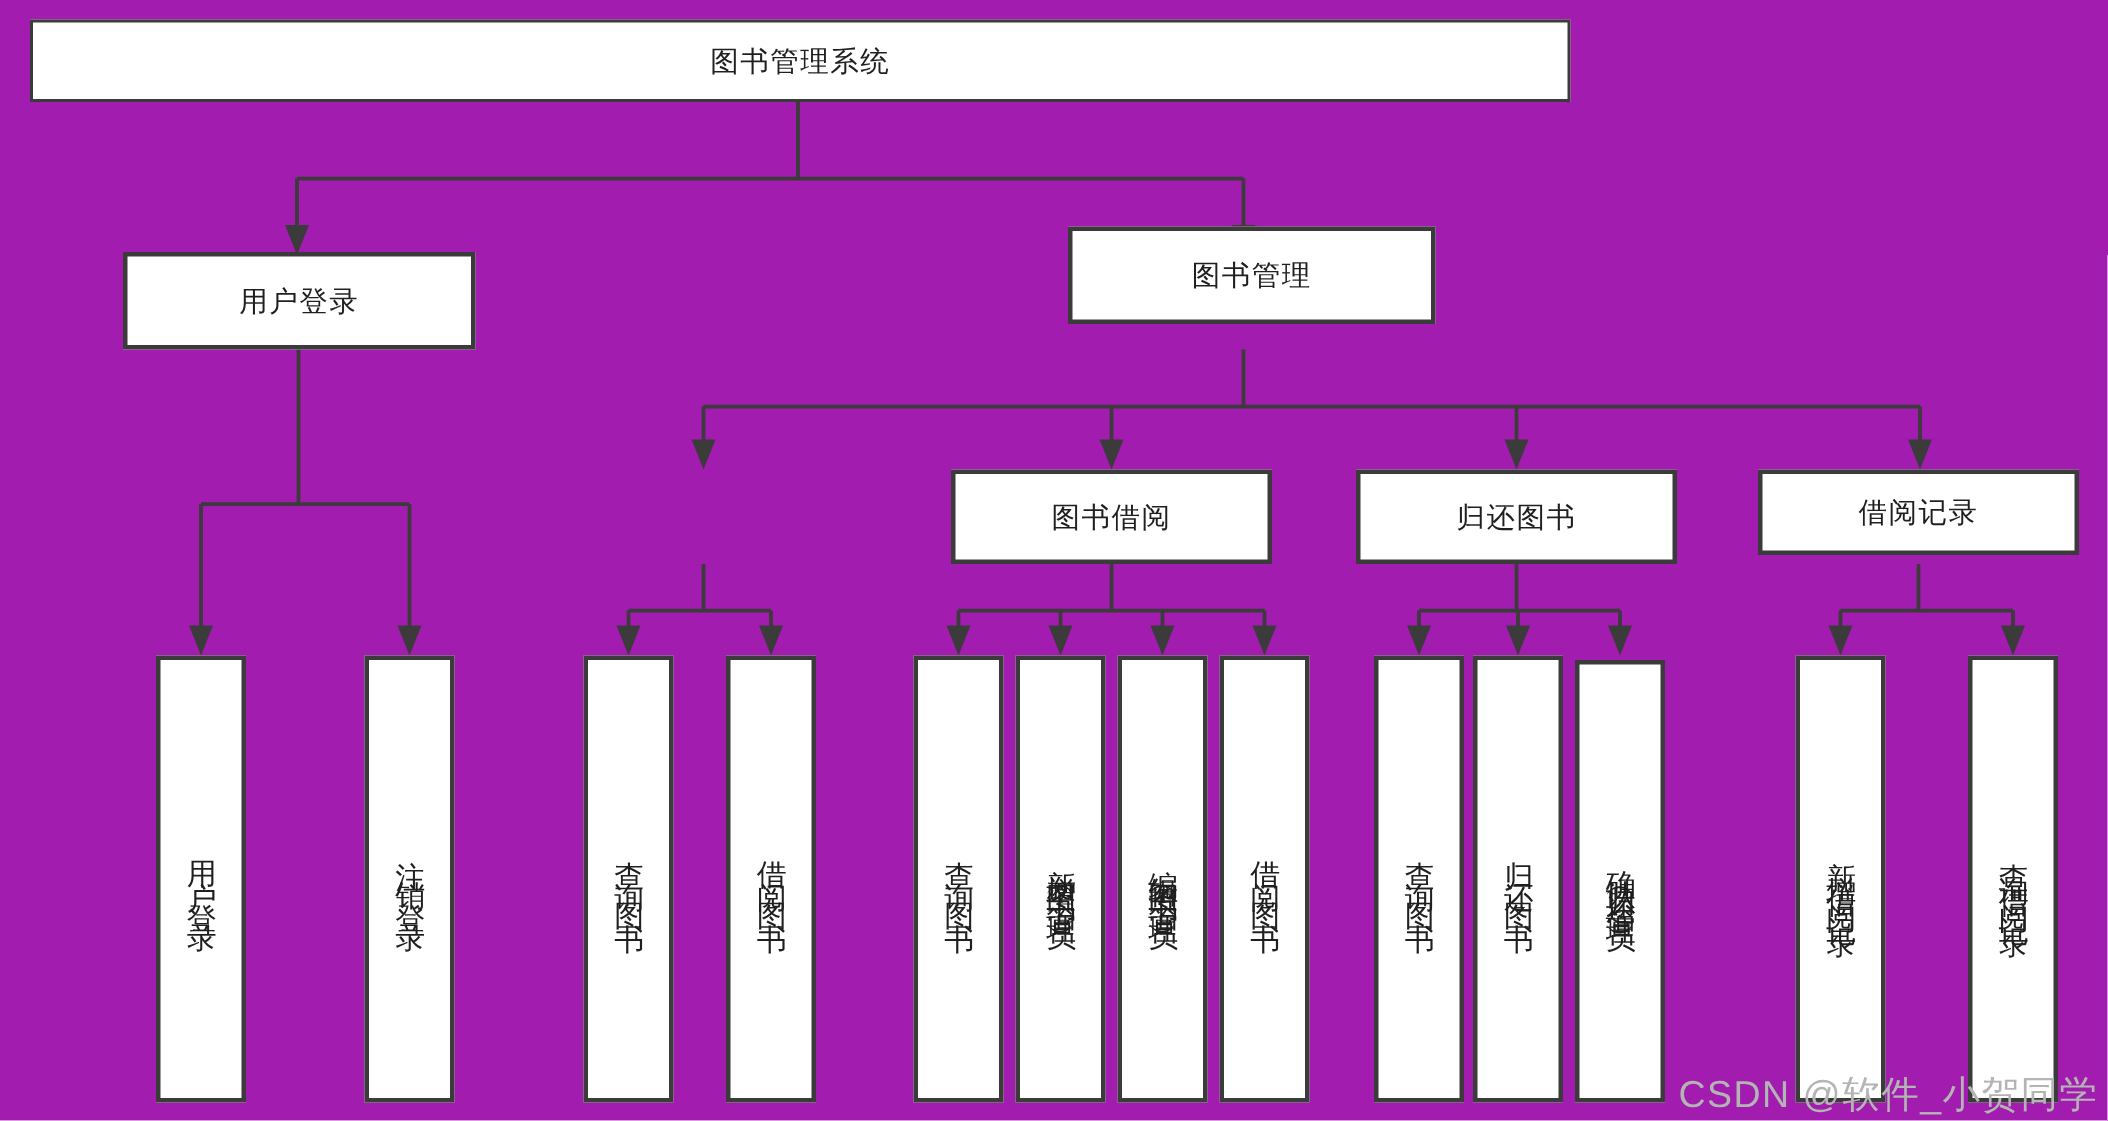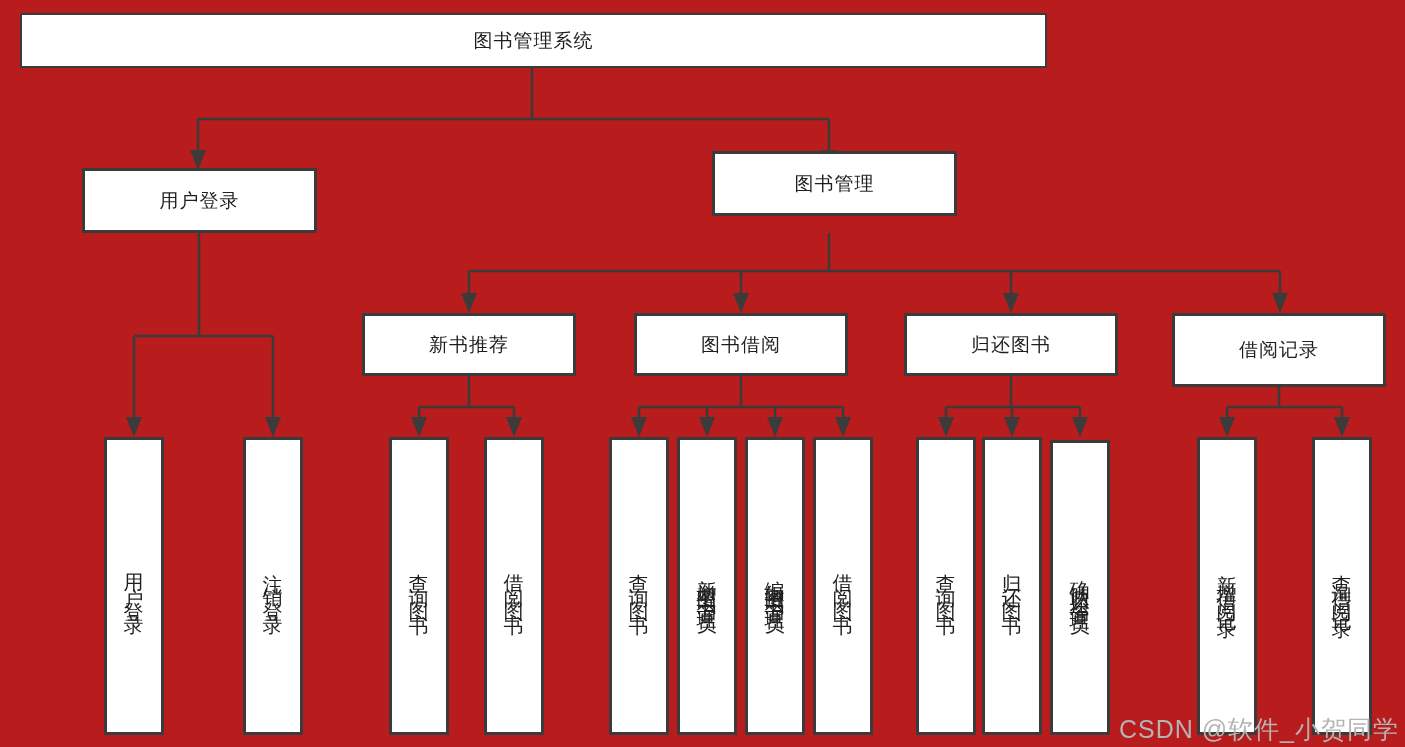--- a/index.html
+++ b/index.html
@@ -1,20 +1,20 @@
 <!DOCTYPE html>
 <html><head>
 <meta charset="utf-8">
 <style>
   html, body { margin: 0; padding: 0; background: #ffffff; }
   .stage {
     position: relative;
     width: 1405px;
     height: 747px;
-    background: #b91c1c;
+    background: #a21caf;
     overflow: hidden;
     font-family: "Liberation Sans", sans-serif;
   }
   .connector-layer {
     position: absolute;
     left: 0; top: 0;
     width: 1405px; height: 747px;
     z-index: 1;
   }
   .node {
@@ -94,30 +94,27 @@
     <span>图书管理系统</span>
   </div>
 
   <div class="node h" style="left:82px;top:168px;width:235px;height:65px">
     <span>用户登录</span>
   </div>
   <div class="node h" style="left:712px;top:151px;width:245px;height:65px">
     <span>图书管理</span>
   </div>
 
-  <div class="node h" style="left:362px;top:313px;width:214px;height:63px">
-    <span>新书推荐</span>
-  </div>
   <div class="node h" style="left:634px;top:313px;width:214px;height:63px">
     <span>图书借阅</span>
   </div>
   <div class="node h" style="left:904px;top:313px;width:214px;height:63px">
     <span>归还图书</span>
   </div>
-  <div class="node h" style="left:1172px;top:313px;width:214px;height:74px">
+  <div class="node h" style="left:1172px;top:313px;width:214px;height:57px">
     <span>借阅记录</span>
   </div>
 
   <div class="node v" style="left:104px;top:437px;width:60px;height:298px">
     <span class="vlabel" style="letter-spacing: 14px;">用户登录</span>
   </div>
   <div class="node v" style="left:243px;top:437px;width:60px;height:298px">
     <span class="vlabel" style="letter-spacing: 14px;">注销登录</span>
   </div>
 

